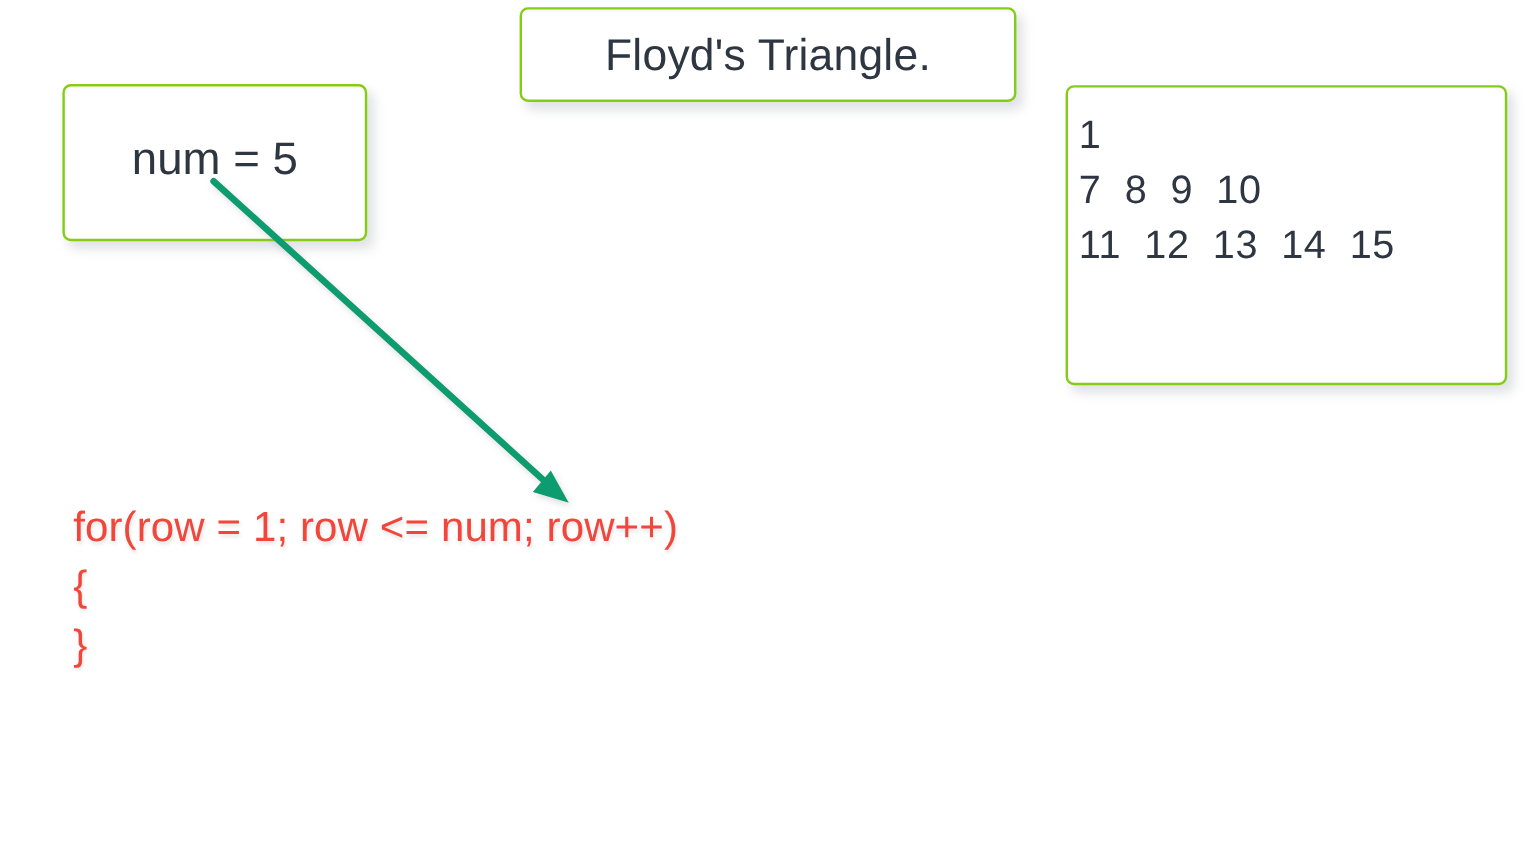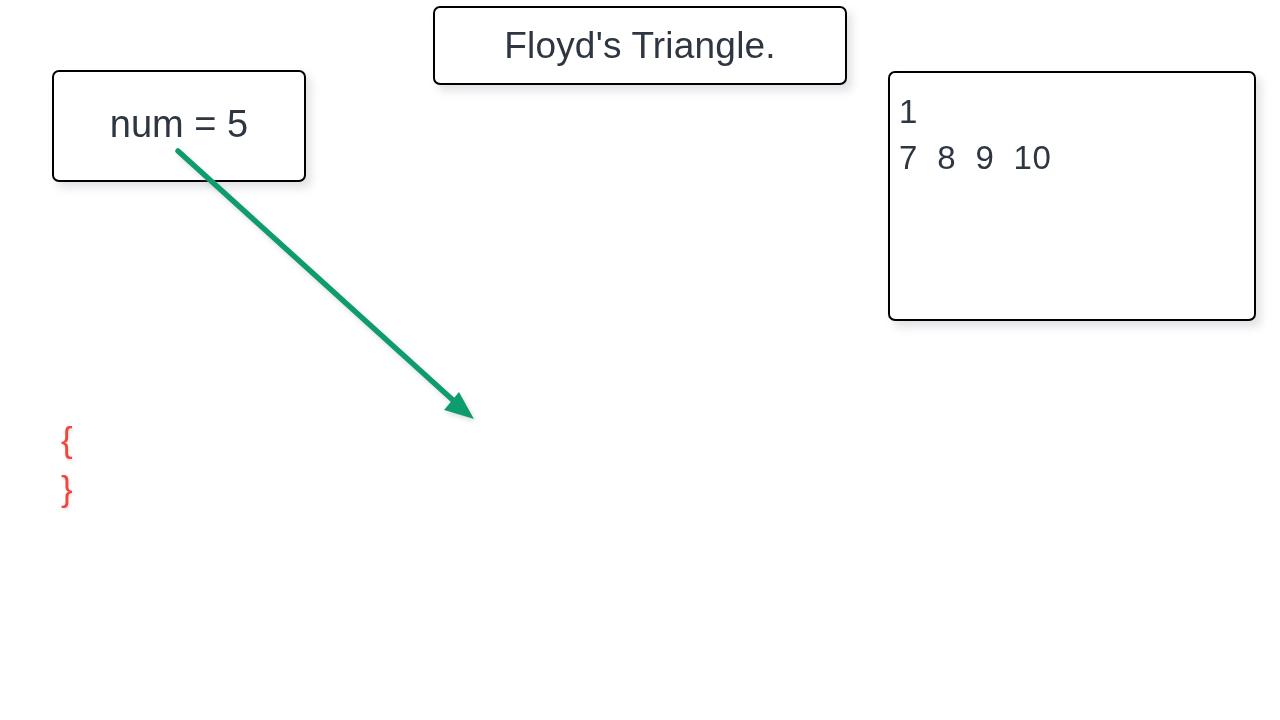--- a/index.html
+++ b/index.html
@@ -19,21 +19,21 @@
   .canvas {
     position: absolute;
     inset: 0;
     background: #ffffff;
   }
 
   
   .card {
     position: absolute;
     background: #ffffff;
-    border: 2px solid #000000;
+    border: 2px solid #84cc16;
     border-radius: 7px;
     box-sizing: border-box;
     box-shadow: 5px 6px 9px rgba(120, 125, 135, 0.22);
   }
 
   
   #title-card {
     left: 433px;
     top: 6px;
     width: 414px;
@@ -47,21 +47,21 @@
     color: #2e3642;
     letter-spacing: 0.2px;
     white-space: nowrap;
   }
 
   
   #num-card {
     left: 52px;
     top: 70px;
     width: 254px;
-    height: 112px;
+    height: 131px;
     display: flex;
     align-items: center;
     justify-content: center;
   }
   #num-card .num-text {
     font-size: 38px;
     color: #2e3642;
     white-space: nowrap;
     position: relative;
     top: -2px;
@@ -122,33 +122,35 @@
   </div>
 
   <div class="card" id="num-card">
     <span class="num-text">num = 5</span>
   </div>
 
   <div class="card" id="output-card">
     <div class="out-rows">
       <div class="out-row">1</div>
       <div class="out-row">7  8  9  10</div>
+      <div class="out-row">11  12  13  14  15</div>
     </div>
   </div>
 
   <svg id="arrow-svg" viewBox="0 0 1280 720" xmlns="http://www.w3.org/2000/svg">
     <defs>
       <filter id="arrow-shadow" x="-30%" y="-30%" width="170%" height="170%">
         <feDropShadow dx="2" dy="3" stdDeviation="2.5" flood-color="#9aa0a8" flood-opacity="0.35"></feDropShadow>
       </filter>
     </defs>
     <g filter="url(#arrow-shadow)">
       <line x1="178" y1="151" x2="455" y2="402" stroke="#0f9c6f" stroke-width="5.5" stroke-linecap="round"></line>
       <polygon points="474,419 444,410 459,392" fill="#0f9c6f"></polygon>
     </g>
   </svg>
 
   <div id="code-block">
+    <div class="code-line">for(row = 1; row &lt;= num; row++)</div>
     <div class="code-line">{</div>
     <div class="code-line">}</div>
   </div>
 
 </div>
 
 </body></html>

